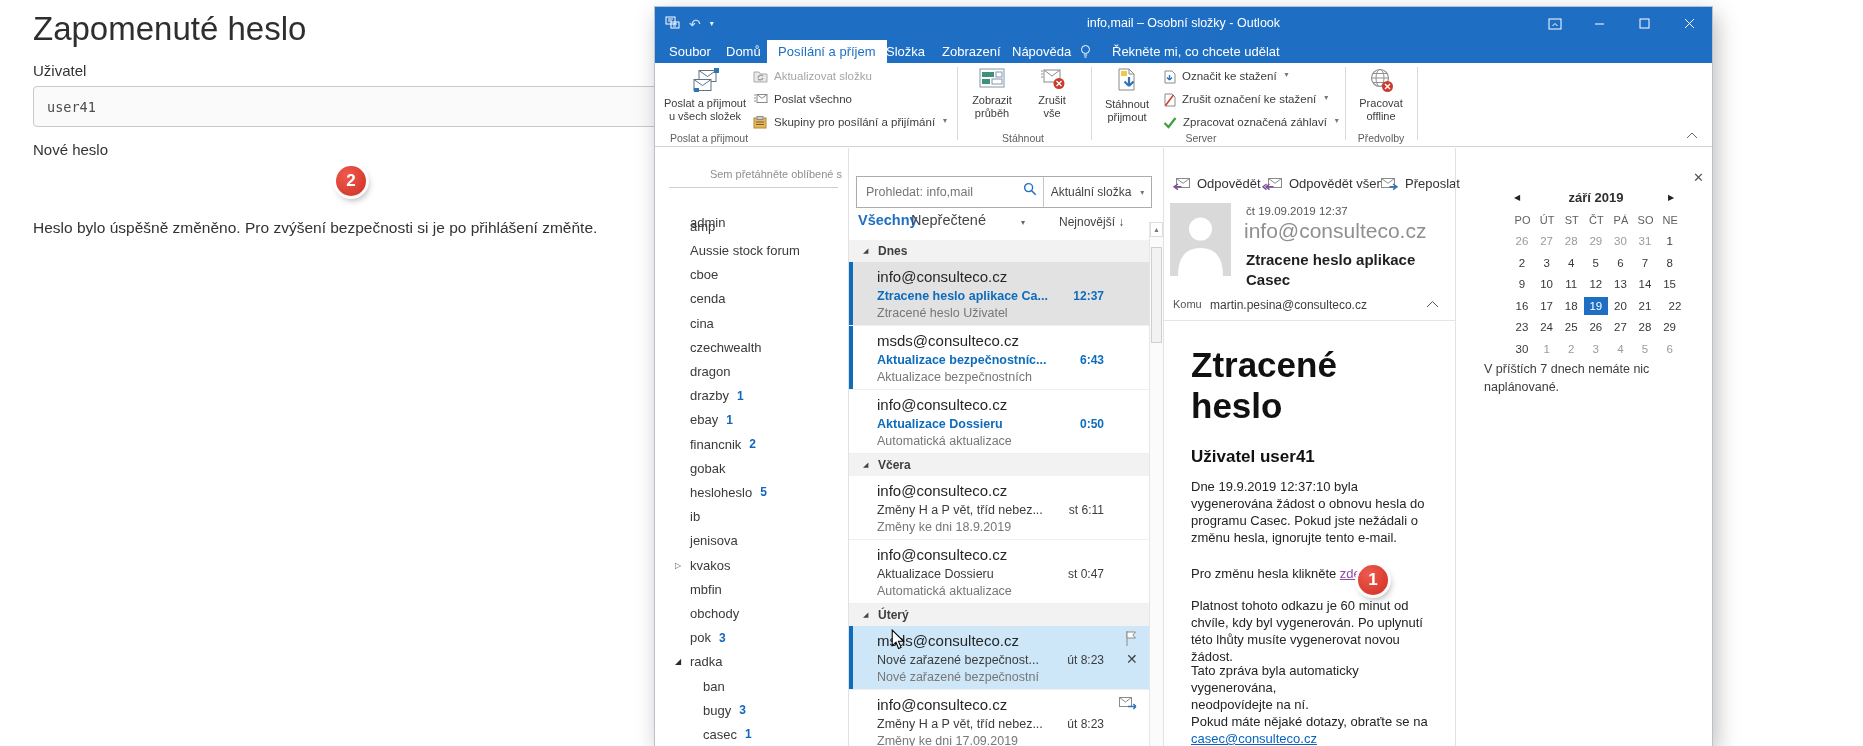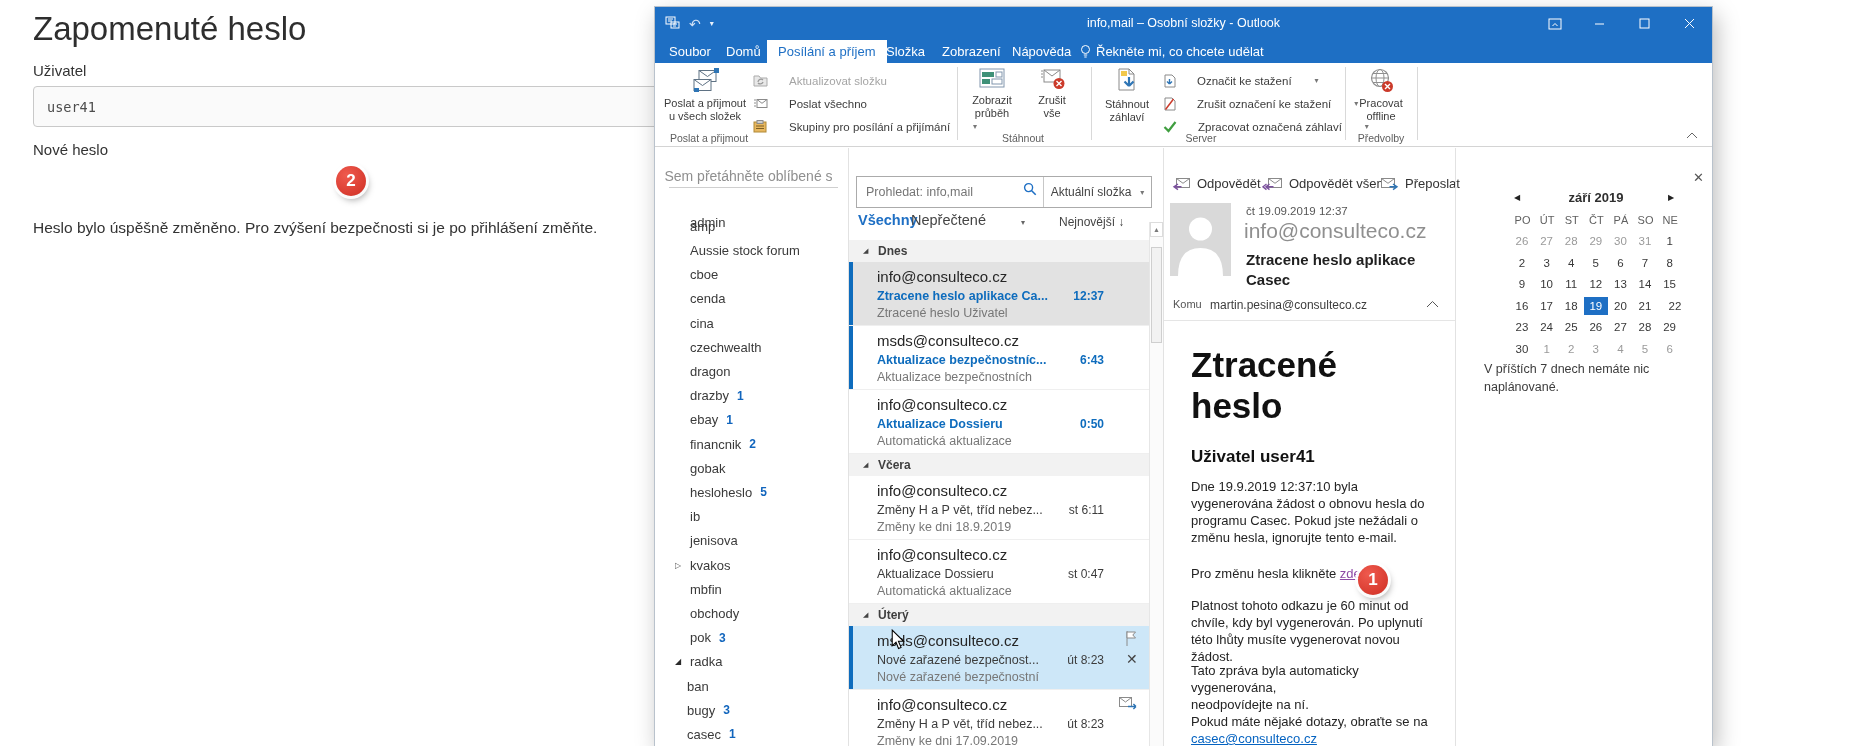--- a/index.html
+++ b/index.html
@@ -30,46 +30,46 @@
   .qat{position:absolute;left:10px;top:0;height:33px;display:flex;align-items:center;gap:9px}
   .qat .undo{font-size:14px;color:#cfe0f5}
   .qat .caret{font-size:8px;color:#eaf2fb}
   .win-title{position:absolute;left:200px;right:200px;top:0;height:33px;line-height:33px;text-align:center;font-size:12.5px;color:#fff;white-space:nowrap}
   .winbtns{position:absolute;right:0;top:0;height:33px;display:flex}
   .winbtn{width:45px;height:33px;display:flex;align-items:center;justify-content:center;color:#fff;font-size:12px}
 
   .tabrow{position:absolute;left:0;top:33px;right:0;height:23px;background:var(--accent)}
   .tab{position:absolute;top:0;height:23px;line-height:23px;padding:0 11px;color:#fff;font-size:13px;white-space:nowrap}
   .tab.active{background:#fff;color:var(--accent)}
-  .tellme{position:absolute;left:424px;top:0;height:23px;display:flex;align-items:center;gap:4px;color:#fff;font-size:13px;white-space:nowrap}
+  .tellme{position:absolute;left:424px;top:0;height:23px;display:flex;align-items:center;gap:20px;color:#fff;font-size:13px;white-space:nowrap}
 
   .ribbon{position:absolute;left:0;top:56px;right:0;height:84px;background:#fff;border-bottom:1px solid #d4d4d4;font-size:11.5px;color:#3c3c3c}
   .rsep{position:absolute;top:4px;bottom:6px;width:1px;background:#d9d9d9}
   .rbig{position:absolute;top:3px;height:66px;text-align:center}
   .rbig .ric{margin-top:2px}
   .rlbl{font-size:11px;line-height:13px;color:#3c3c3c;margin-top:2px;white-space:nowrap}
-  .rsmall{position:absolute;height:21px;display:flex;align-items:center;gap:21px;font-size:11.5px;white-space:nowrap}
+  .rsmall{position:absolute;height:21px;display:flex;gap:6px;font-size:11.5px;white-space:nowrap}
   .rsmall.dis{color:#a5a5a5}
   .rcap{position:absolute;top:69px;font-size:10.5px;color:#5e5e5e;text-align:center;white-space:nowrap}
   .rcaret{font-size:8px;color:#777;margin-left:2px}
   .rcollapse{position:absolute;right:14px;top:66px}
 
   
   .main{position:absolute;left:0;top:141px;right:0;bottom:0;background:#fff}
   .pane{position:absolute;top:0;bottom:0}
   .folderpane{left:0;width:193px}
   .listpane{left:193px;width:315px;border-left:1px solid #e2e2e2}
   .readpane{left:508px;width:292px;border-left:1px solid #e2e2e2}
   .todopane{left:800px;right:0;border-left:1px solid #e2e2e2}
 
   
-  .fav-hint{position:absolute;left:0;right:6px;top:20px;text-align:center;font-size:14px;color:#8f8f8f;white-space:nowrap;overflow:hidden}
+  .fav-hint{position:absolute;left:0;right:6px;top:20px;text-align:right;font-size:11px;color:#8f8f8f;white-space:nowrap;overflow:hidden}
   .fav-line{position:absolute;left:14px;right:10px;top:39px;border-top:1px solid #cfcfcf}
   .f-row{position:absolute;left:0;right:0;height:24px;display:flex;align-items:center;padding-left:35px;font-size:13px;color:#3a3a3a;white-space:nowrap}
-  .f-row.ind{padding-left:32px}
+  .f-row.ind{padding-left:48px}
   .f-arrow{position:absolute;left:20px;font-size:8px;color:#5a5a5a}
   .f-arrow.expanded{color:#2b2b2b}
   .f-count{margin-left:8px;font-size:12px;font-weight:bold;color:#1165bd}
 
   
   .searchbox{position:absolute;left:7px;top:28px;width:296px;height:32px;border:1px solid #ababab;background:#fff;display:flex}
   .search-seg{position:relative;flex:0 0 187px;border-right:1px solid #c7c7c7}
   .search-input{position:absolute;inset:0;border:0;outline:none;background:transparent;font-family:inherit;font-size:12.5px;color:#555;padding:0 26px 0 9px}
   .search-input::placeholder{color:#767676;opacity:1}
   .search-mag{position:absolute;right:6px;top:5px}
@@ -273,21 +273,21 @@
       <div class="rsep" style="left:436px"></div>
 
       <div class="rbig" style="left:442px;width:60px">
         <svg class="ric" width="24" height="26" viewBox="0 0 24 26">
             <path d="M4 1h10l5 5v16H4z" fill="#fff" stroke="#8a8a8a"></path>
             <path d="M14 1v5h5" fill="none" stroke="#8a8a8a"></path>
             <rect x="6" y="3" width="6" height="5" fill="#f2c84b"></rect>
             <path d="M14 9v9m0 0l-4.5-4.5M14 18l4.5-4.5" fill="none" stroke="#2e75b5" stroke-width="2.2"></path>
           </svg>
         <div class="rlbl"><span>Stáhnout</span><br>
-        <span>záhlaví</span></div>
+        <span>přijmout</span></div>
       </div>
       <div class="rsmall" style="left:508px;top:7px">
         <svg width="13" height="14" viewBox="0 0 13 14">
             <path d="M2 1h7l3 3v9H2z" fill="#fff" stroke="#8a8a8a"></path>
             <path d="M6.5 5v5m0 0l-2.5-2.5M6.5 10L9 7.5" fill="none" stroke="#2e75b5" stroke-width="1.4"></path>
           </svg>
         <span>Označit ke stažení</span>
           <span class="rcaret">▾</span>
       </div>
       <div class="rsmall" style="left:508px;top:30px">

